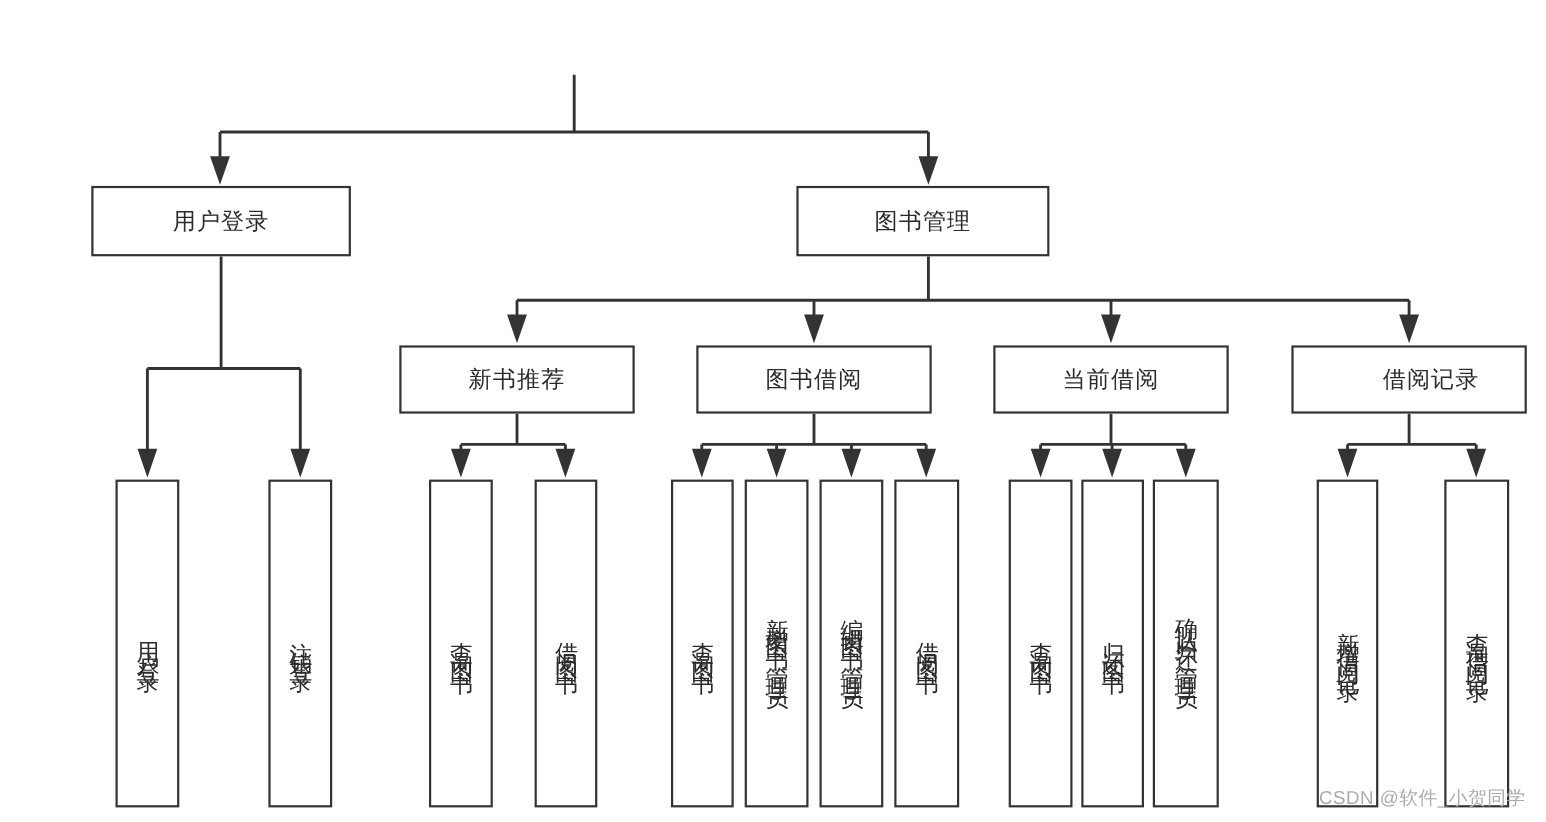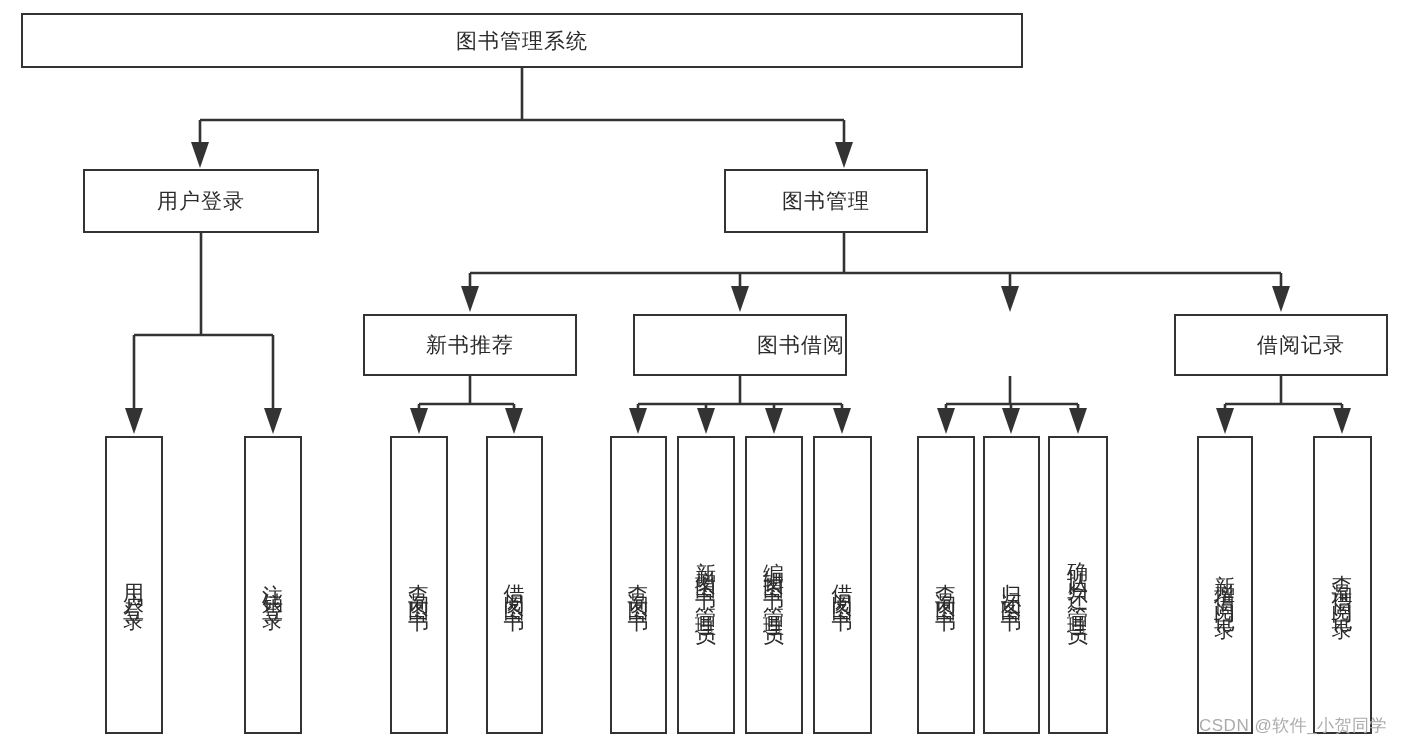--- a/index.html
+++ b/index.html
@@ -116,36 +116,36 @@
       <polygon points="1069,408 1087,408 1078,434"></polygon>
     </g>
 
     <g>
       <path d="M1281 376 V404 M1225 404 H1342 M1225 404 V412 M1342 404 V412"></path>
       <polygon points="1216,408 1234,408 1225,434"></polygon>
       <polygon points="1333,408 1351,408 1342,434"></polygon>
     </g>
   </svg>
 
-  <div class="box h" style="left:21px; top:13px; width:1002px; height:55px;">
-    <span>图书管理系统</span>
-  </div>
 
   <div class="box h" style="left:83px; top:169px; width:236px; height:64px;">
     <span>用户登录</span>
   </div>
-  <div class="box h" style="left:724px; top:169px; width:204px; height:64px;">
+  <div class="box h" style="left:724px; top:169px; width:230px; height:64px;">
     <span>图书管理</span>
   </div>
 
   <div class="box h" style="left:363px; top:314px; width:214px; height:62px;">
     <span>新书推荐</span>
   </div>
-  <div class="box h" style="left:633px; top:314px; width:214px; height:62px;justify-content:flex-end;">
+  <div class="box h" style="left:633px; top:314px; width:214px; height:62px;">
     <span>图书借阅</span>
+  </div>
+  <div class="box h" style="left:903px; top:314px; width:214px; height:62px;">
+    <span>当前借阅</span>
   </div>
   <div class="box h" style="left:1174px; top:314px; width:214px; height:62px;padding-left:40px;">
     <span>借阅记录</span>
   </div>
 
   <div class="box v" style="left:105px; top:436px; width:58px; height:298px;">
     <span class="vtext">用户登录</span>
   </div>
   <div class="box v" style="left:244px; top:436px; width:58px; height:298px;">
     <span class="vtext">注销登录</span>

